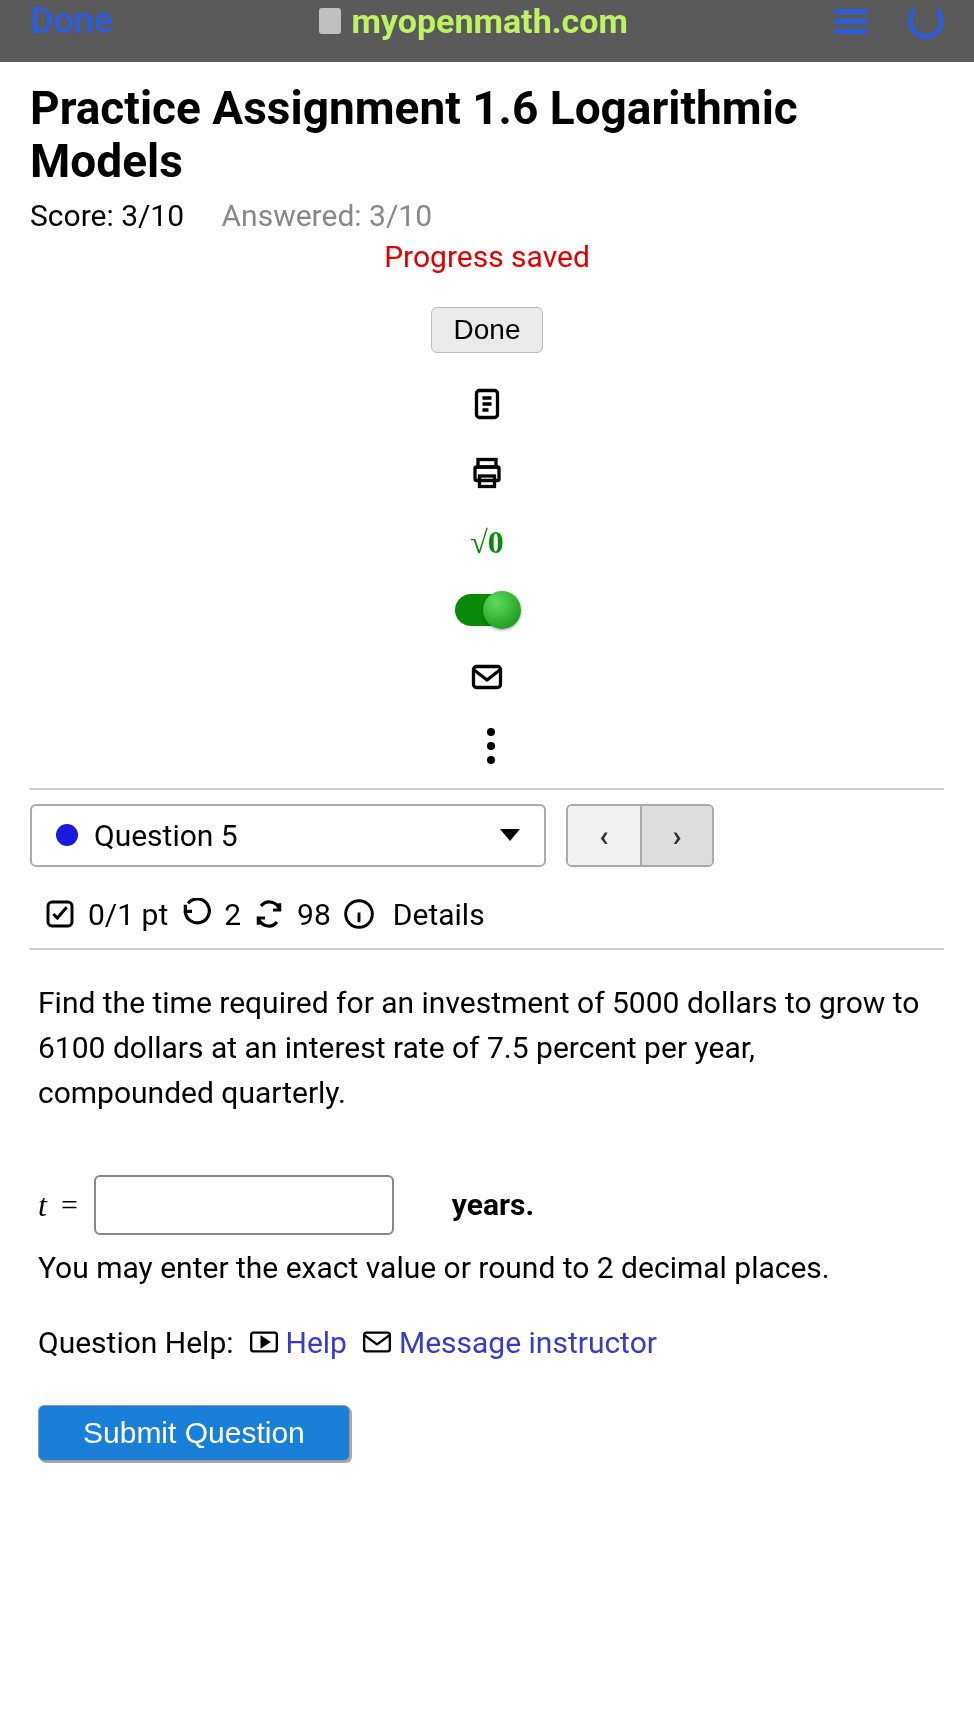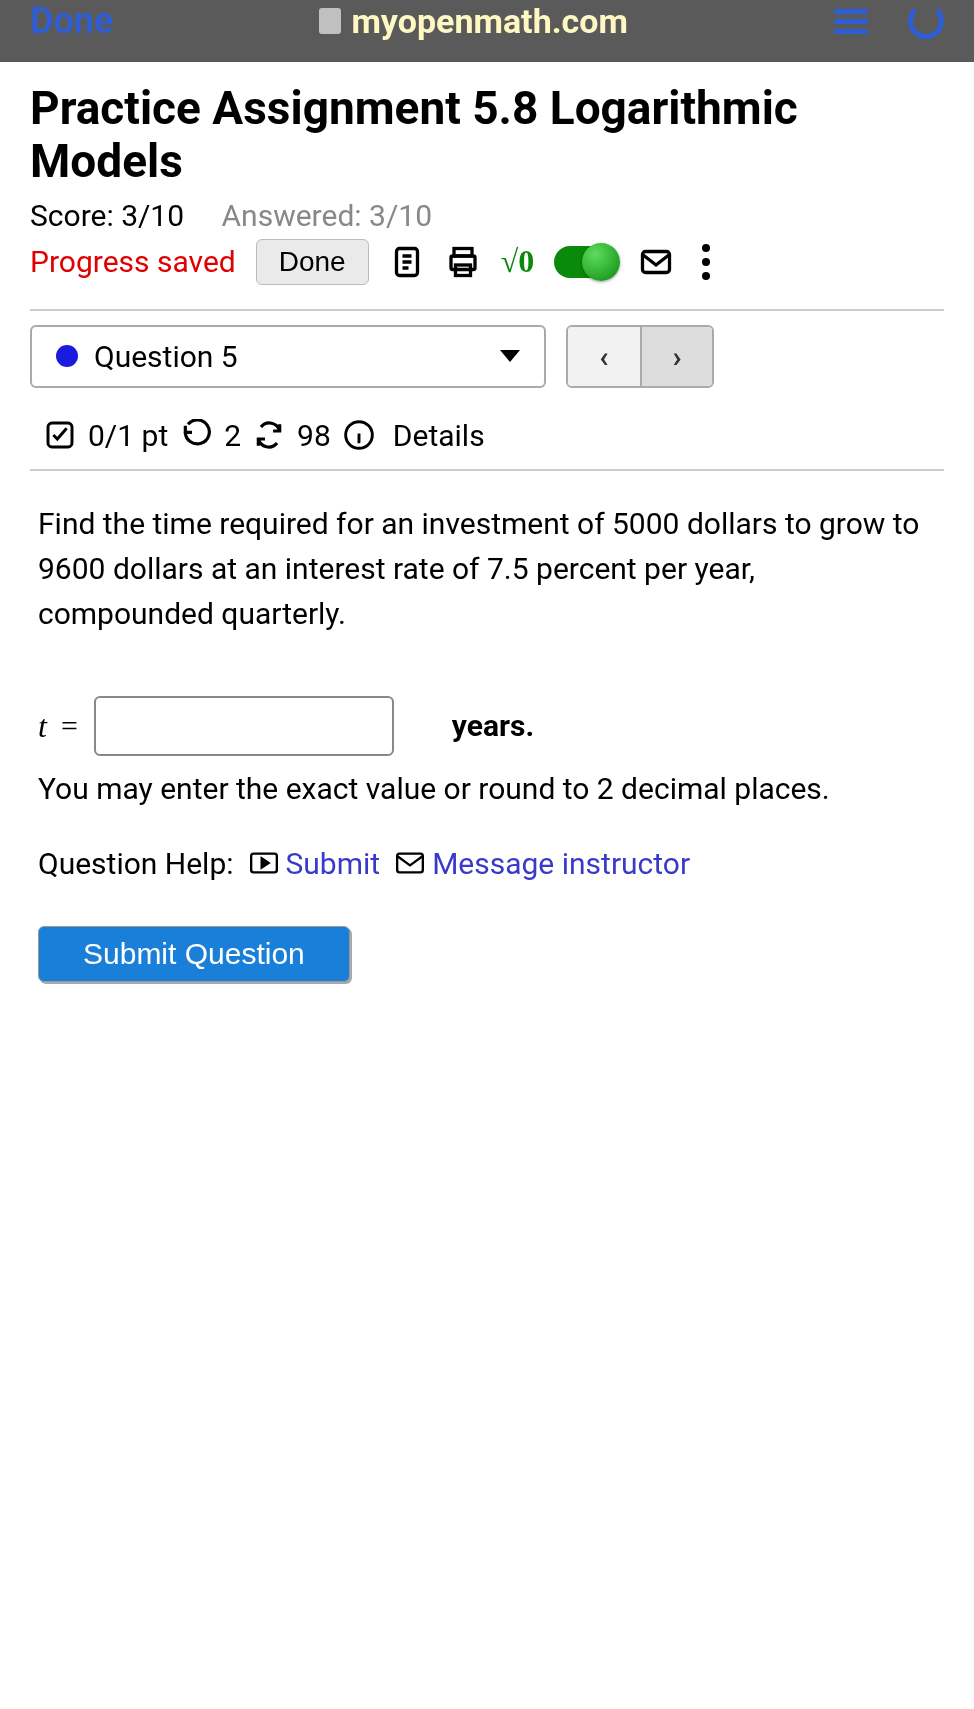--- a/index.html
+++ b/index.html
@@ -32,21 +32,21 @@
     gap: 10px;
     margin-top: -20px;
   }
   .lock-icon {
     width: 22px; height: 26px;
     background: #c0c0c0;
     border-radius: 3px;
     position: relative;
   }
   .browser-url {
-    color: #fef9c3;
+    color: #bef264;
     font-size: 34px;
     font-weight: 700;
   }
   .menu-icon {
     width: 34px;
     margin-top: -20px;
   }
   .menu-icon div {
     height: 5px;
     background: #2e5dd8;
@@ -72,22 +72,23 @@
   }
   .score-row {
     font-size: 30px;
     margin-bottom: 6px;
   }
   .score-label { color: #000; }
   .answered-label { color: #888; margin-left: 30px; }
   .progress-row {
     display: flex;
     align-items: center;
-    gap: 20px;
+    gap: 33px;
     margin-bottom: 24px;
+    flex-direction: column;
   }
   .progress-saved {
     color: #e00000;
     font-size: 30px;
   }
   .done-btn {
     background: #eaeaea;
     border: 1px solid #bbb;
     border-radius: 6px;
     padding: 6px 22px;
@@ -272,21 +273,21 @@
   <div class="menu-icon">
     <div></div>
       <div></div>
       <div></div>
   </div>
   <div class="reload-icon"></div>
 </div>
 
 <div class="content">
 
-  <h1 class="page-title">Practice Assignment 5.8 Logarithmic Models</h1>
+  <h1 class="page-title">Practice Assignment 1.6 Logarithmic Models</h1>
 
   <div class="score-row">
     <span class="score-label">Score: 3/10</span>
     <span class="answered-label">Answered: 3/10</span>
   </div>
 
   <div class="progress-row">
     <span class="progress-saved">Progress saved</span>
     <button class="done-btn">Done</button>
     <span class="tool-icon">
@@ -354,39 +355,39 @@
     <svg viewBox="0 0 24 24" fill="none" stroke="currentColor" stroke-width="2.2">
         <circle cx="12" cy="12" r="10"></circle>
         <path d="M12 8h.01M11 12h1v5h1"></path>
       </svg>
     <span class="details-label">Details</span>
   </div>
 
   <hr class="sep">
 
   <div class="question-body">
-    <p>Find the time required for an investment of 5000 dollars to grow to 9600 dollars at an interest rate of 7.5 percent per year, compounded quarterly.</p>
+    <p>Find the time required for an investment of 5000 dollars to grow to 6100 dollars at an interest rate of 7.5 percent per year, compounded quarterly.</p>
 
     <div class="answer-row">
       <span class="teq">t</span>
       <span class="eq">=</span>
       <input class="answer-input" type="text" style="">
       <span class="years">years.</span>
     </div>
 
     <p class="note">You may enter the exact value or round to 2 decimal places.</p>
 
     <div class="help-row">
       <span>Question Help:</span>
       <span class="help-link">
         <svg viewBox="0 0 24 18" fill="none" stroke="currentColor" stroke-width="2">
             <rect x="1" y="1" width="22" height="16" rx="2"></rect>
             <path d="M10 5l6 4-6 4z" fill="currentColor"></path>
           </svg>
-        <span>Submit</span>
+        <span>Help</span>
       </span>
       <span class="help-link">
         <svg viewBox="0 0 24 18" fill="none" stroke="currentColor" stroke-width="2">
             <rect x="1" y="1" width="22" height="16" rx="2"></rect>
             <path d="M1 3l11 8 11-8"></path>
           </svg>
         <span>Message instructor</span>
       </span>
     </div>
 

